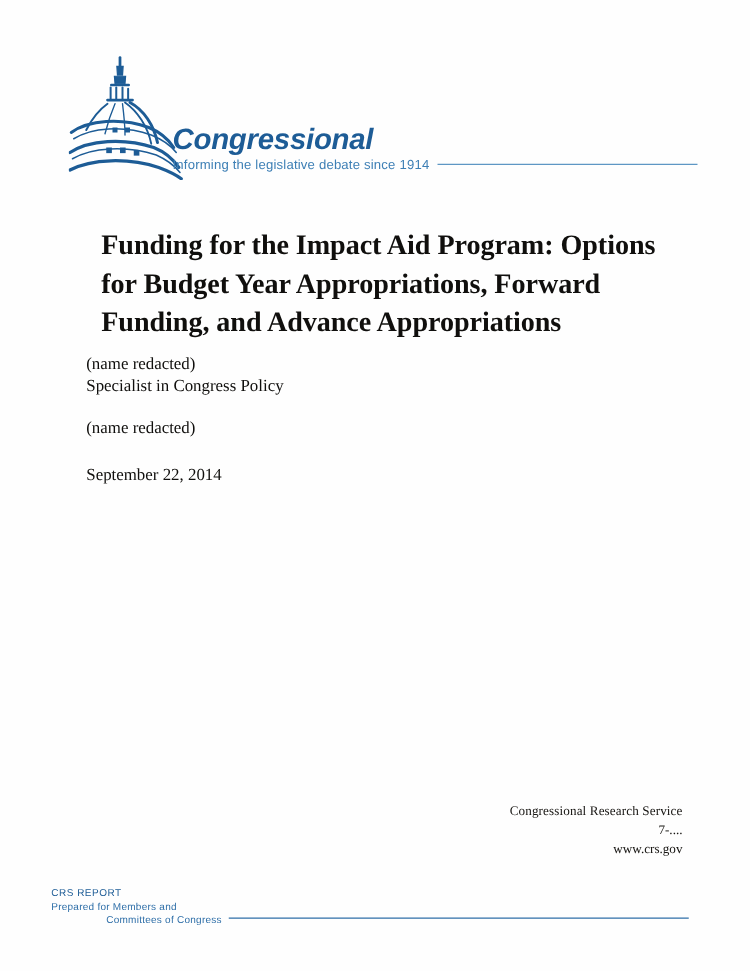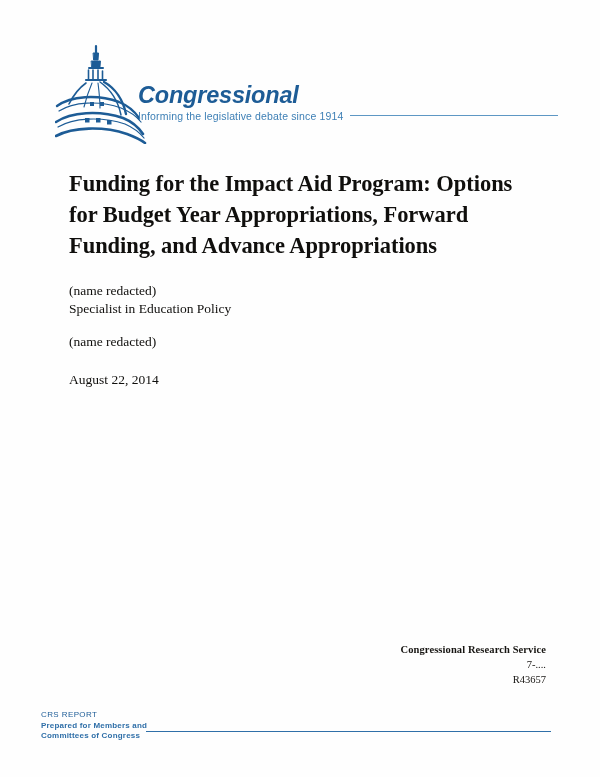--- a/index.html
+++ b/index.html
@@ -30,21 +30,21 @@
   .logo-mark {
     position: absolute;
     left: 55px;
     top: 44px;
     width: 92px;
     height: 100px;
   }
   .logo-wordmark {
     position: absolute;
     left: 138px;
-    top: 84px;
+    top: 100px;
     width: 420px;
   }
   .wm-line {
     font-family: "Liberation Sans", sans-serif;
     font-weight: bold;
     font-style: italic;
     font-size: 23.5px;
     line-height: 23px;
     color: #1d5c96;
     letter-spacing: -0.2px;
@@ -76,21 +76,21 @@
     left: 69px;
     top: 168px;
     width: 470px;
   }
   .doc-title {
     font-family: "Liberation Serif", serif;
     font-weight: bold;
     font-size: 22.5px;
     line-height: 31px;
     color: #100f0d;
-    margin: 0;
+    margin: 12px;
     letter-spacing: -0.05px;
   }
   
   .authors-block {
     position: absolute;
     left: 69px;
     top: 282px;
     width: 430px;
   }
   .author-group {
@@ -118,21 +118,21 @@
   }
   
   .footer-right {
     position: absolute;
     right: 54px;
     top: 642px;
     text-align: right;
   }
   .fr-org {
     font-family: "Liberation Serif", serif;
-    font-weight: bold;
+    font-weight: normal;
     font-size: 10.5px;
     line-height: 15px;
     color: #171512;
     letter-spacing: 0.1px;
   }
   .fr-line {
     font-family: "Liberation Serif", serif;
     font-size: 10.5px;
     line-height: 15px;
     color: #171512;
@@ -151,25 +151,25 @@
     line-height: 10.5px;
     color: #1d5c96;
     letter-spacing: 0.4px;
   }
   .fl-sub {
     font-family: "Liberation Sans", sans-serif;
     font-size: 8px;
     line-height: 10.5px;
     color: #2f6fa8;
     letter-spacing: 0.2px;
-    font-weight: bold;
   }
   .fl-last-row {
     display: flex;
-    align-items: flex-start;
+    align-items: center;
+    margin-left: 44px;
   }
   .fl-rule {
     flex: 1 1 auto;
     height: 1px;
     background: #2f6fa8;
     margin-left: 6px;
     margin-bottom: 3px;
   }
 </style>
 </head>
@@ -233,35 +233,35 @@
   </div>
 
   <div class="title-block">
     <h1 class="doc-title">Funding for the Impact Aid Program: Options for Budget Year Appropriations, Forward Funding, and Advance Appropriations</h1>
   </div>
 
   <div class="authors-block">
 
     <div class="author-group">
       <div class="author-name">(name redacted)</div>
-      <div class="author-role">Specialist in Education Policy</div>
+      <div class="author-role">Specialist in Congress Policy</div>
     </div>
 
     <div class="author-group">
       <div class="author-name">(name redacted)</div>
     </div>
 
-    <div class="doc-date">August 22, 2014</div>
+    <div class="doc-date">September 22, 2014</div>
 
   </div>
 
   <div class="footer-right">
     <div class="fr-org">Congressional Research Service</div>
     <div class="fr-line">7-....</div>
-    <div class="fr-line">R43657</div>
+    <div class="fr-line">www.crs.gov</div>
   </div>
 
   <div class="footer-left">
     <div class="fl-title">CRS REPORT</div>
     <div class="fl-sub">Prepared for Members and</div>
     <div class="fl-last-row">
       <div class="fl-sub">Committees of Congress</div>
       <div class="fl-rule"></div>
     </div>
   </div>

